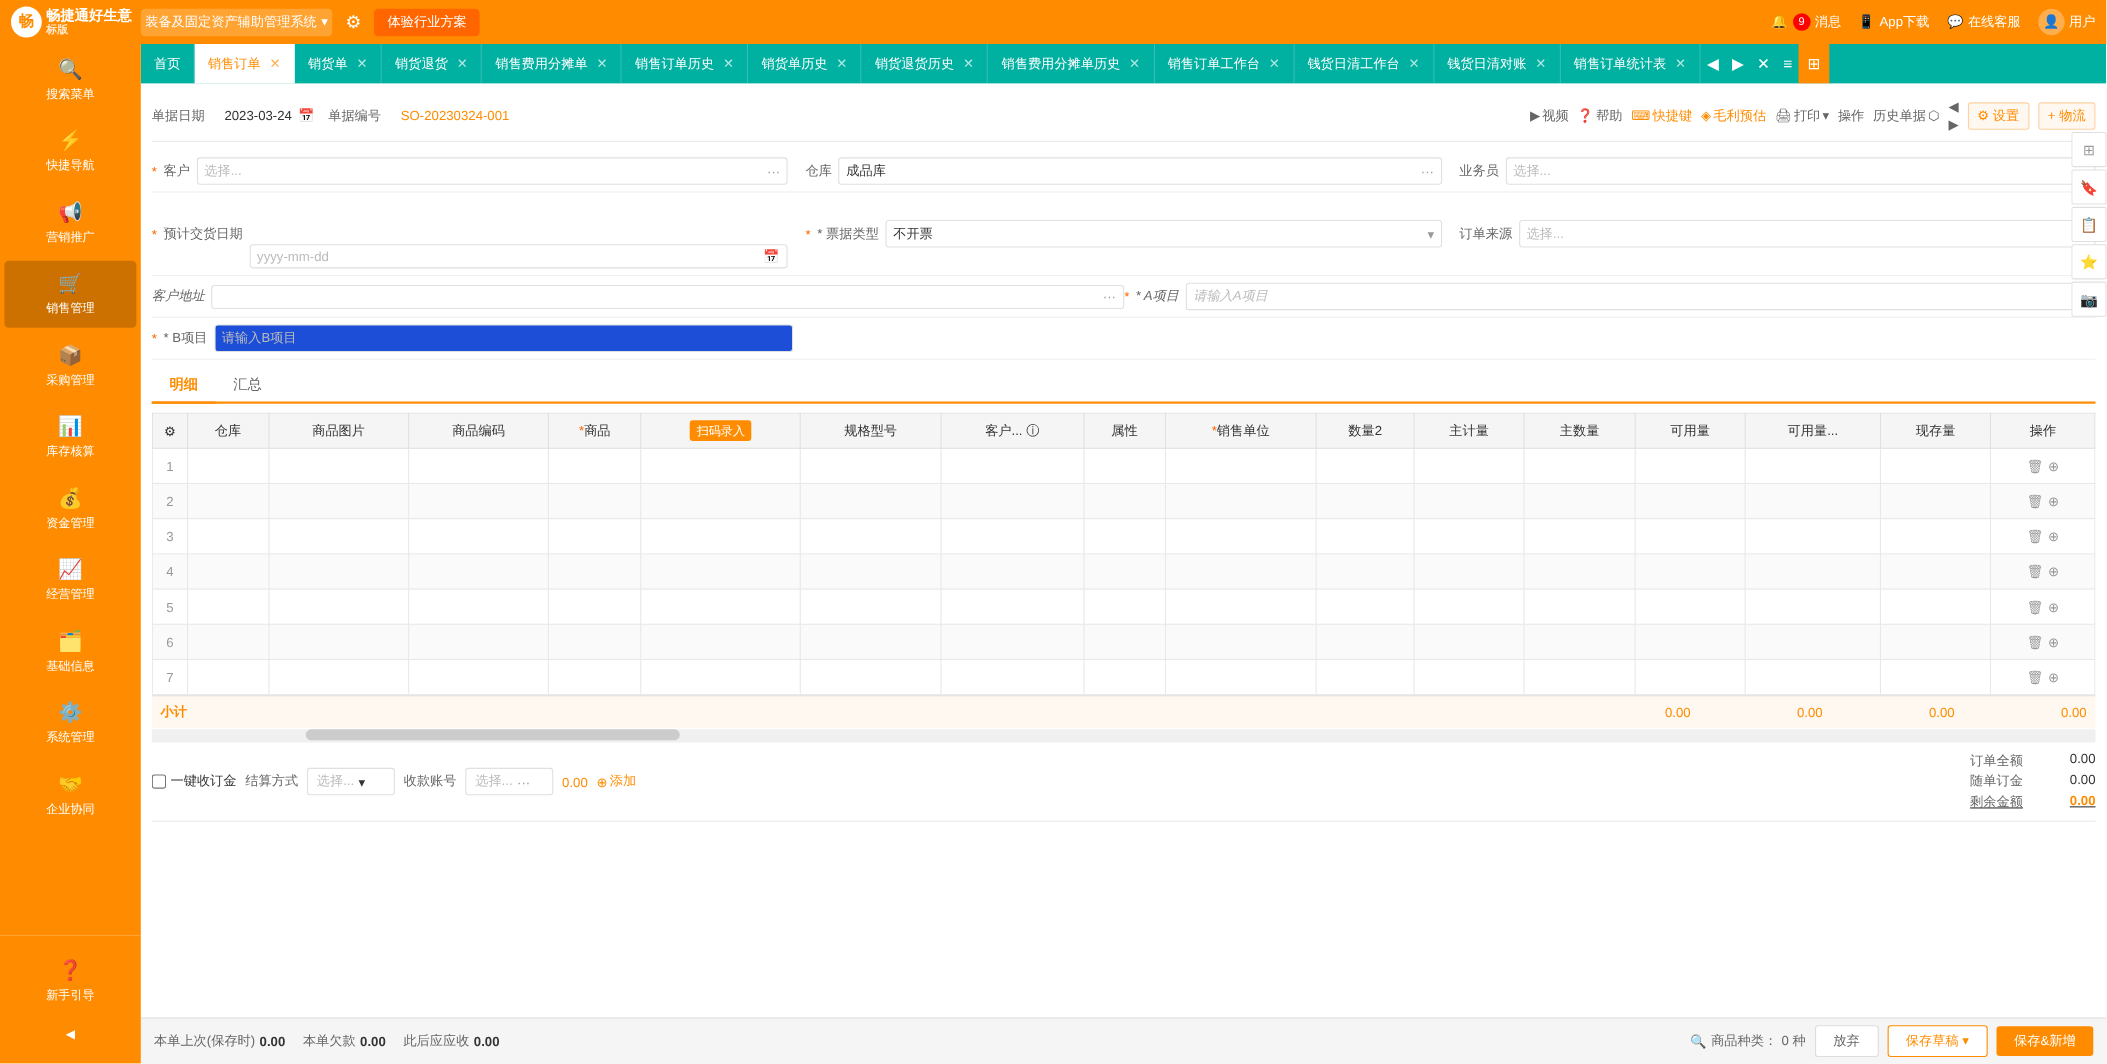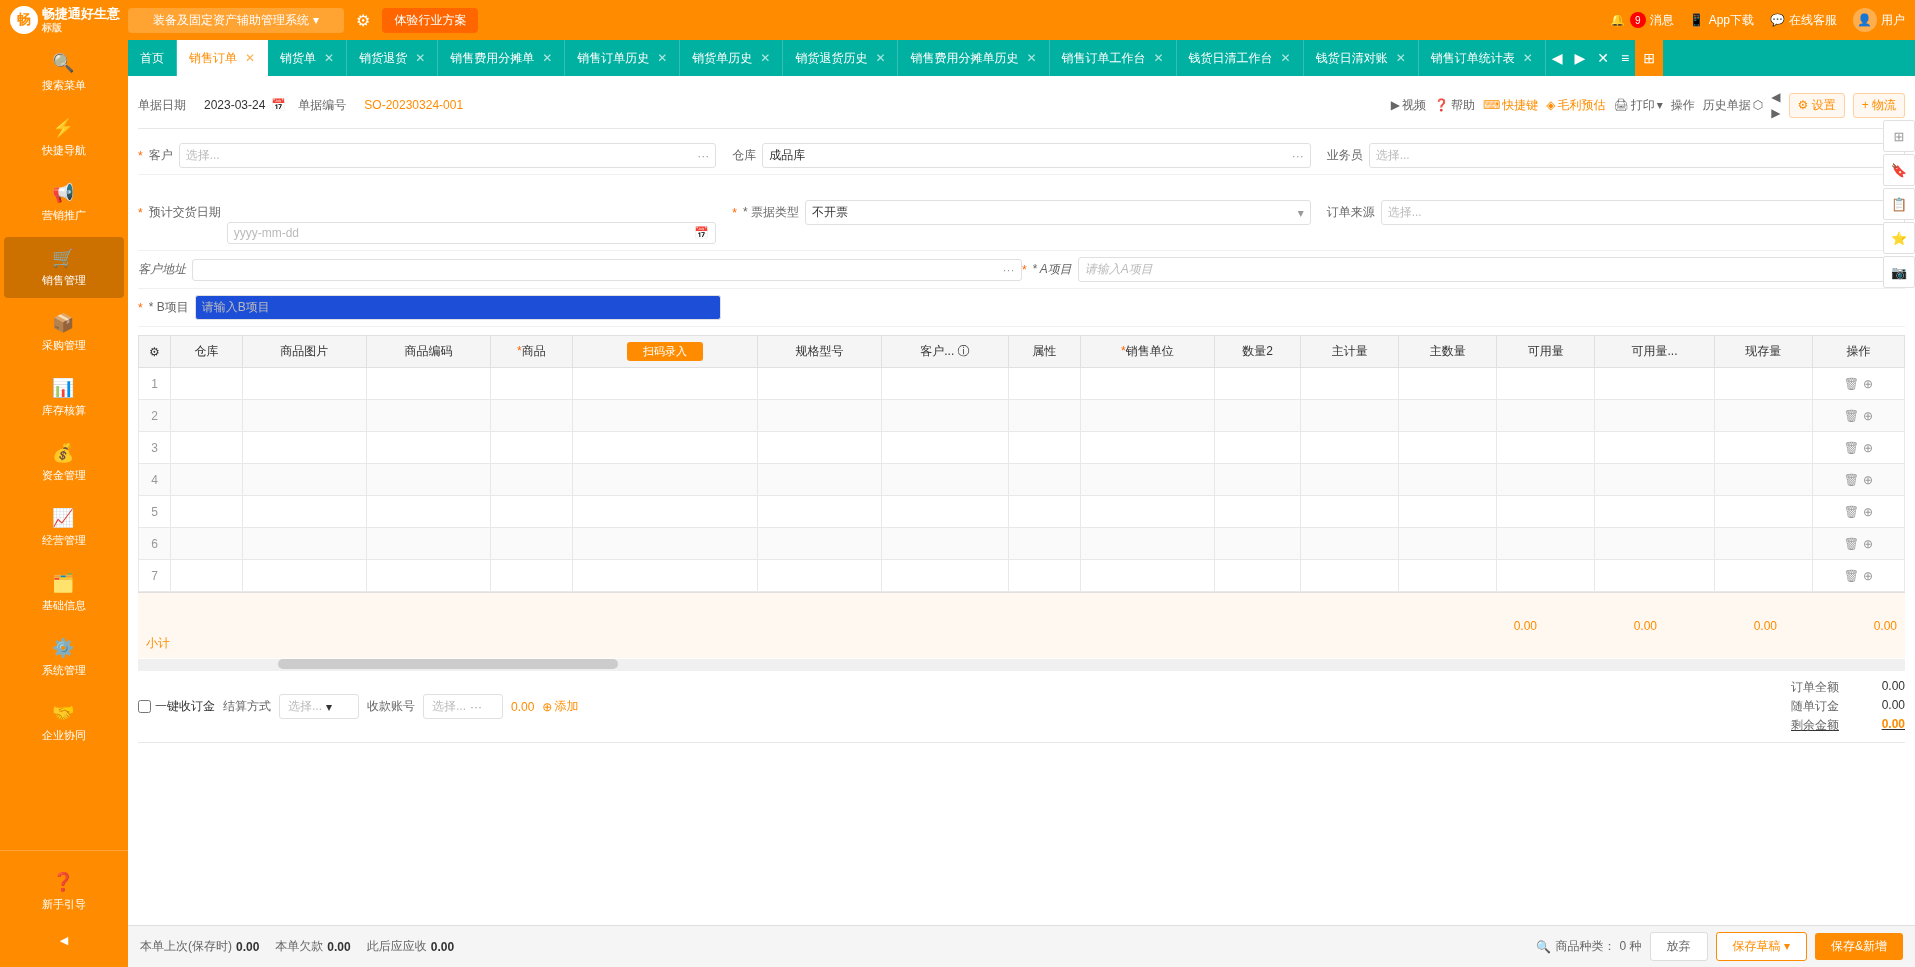--- a/index.html
+++ b/index.html
@@ -11,21 +11,21 @@
     .main-layout { display: flex; flex: 1; overflow: hidden; }
     .sidebar { width: 128px; background: #ff8c00; flex-shrink: 0; display: flex; flex-direction: column; }
     .content-area { flex: 1; display: flex; flex-direction: column; overflow: hidden; }
     .tab-bar { background: #00b0a0; height: 36px; display: flex; align-items: center; flex-shrink: 0; }
     .main-content { flex: 1; background: #fff; overflow-y: auto; padding: 10px; }
 
     
     .top-bar-left { display: flex; align-items: center; gap: 8px; }
     .logo-area { display: flex; align-items: center; gap: 4px; color: #fff; font-weight: bold; font-size: 13px; }
     .logo-icon { width: 28px; height: 28px; background: #fff; border-radius: 50%; display: flex; align-items: center; justify-content: center; color: #ff8c00; font-weight: bold; font-size: 14px; }
-    .system-name { background: rgba(255,255,255,0.2); padding: 4px 25px; border-radius: 4px; color: #fff; font-size: 12px; display: flex; align-items: center; gap: 4px; }
+    .system-name { background: rgba(255,255,255,0.2); padding: 4px 4px; border-radius: 4px; color: #fff; font-size: 12px; display: flex; align-items: center; gap: 4px; }
     .top-bar-btn { background: #ff6600; border: none; color: #fff; padding: 4px 12px; border-radius: 4px; cursor: pointer; font-size: 12px; }
     .gear-btn { background: none; border: none; color: #fff; cursor: pointer; font-size: 16px; padding: 4px; }
     .top-bar-right { margin-left: auto; display: flex; align-items: center; gap: 16px; color: #fff; font-size: 12px; }
     .top-bar-right-item { display: flex; align-items: center; gap: 4px; cursor: pointer; }
     .badge { background: #f00; color: #fff; border-radius: 50%; width: 16px; height: 16px; font-size: 10px; display: flex; align-items: center; justify-content: center; }
     .sidebar-item { padding: 10px 8px; display: flex; flex-direction: column; align-items: center; gap: 4px; color: #fff; cursor: pointer; font-size: 11px; border-radius: 4px; margin: 2px 4px; }
     .sidebar-item.active { background: rgba(0,0,0,0.2); }
     .sidebar-icon { font-size: 18px; }
     .sidebar-bottom { margin-top: auto; padding: 8px 4px; border-top: 1px solid rgba(255,255,255,0.2); }
 
@@ -40,25 +40,25 @@
     
     .content-tabs { display: flex; gap: 0; border-bottom: 2px solid #ff8c00; margin-bottom: 8px; }
     .content-tab { padding: 6px 16px; cursor: pointer; font-size: 13px; color: #666; }
     .content-tab.active { color: #ff8c00; border-bottom: 2px solid #ff8c00; margin-bottom: -2px; font-weight: bold; }
 
     
     .data-table { width: 100%; border-collapse: collapse; font-size: 12px; }
     .data-table th { background: #f5f5f5; border: 1px solid #e0e0e0; padding: 6px 4px; text-align: center; font-weight: normal; color: #333; white-space: nowrap; }
     .data-table td { border: 1px solid #e8e8e8; padding: 4px; text-align: center; height: 32px; }
     .data-table tr:nth-child(even) td { background: #fafafa; }
-    .scan-btn { background: #ff8c00; color: #fff; border: none; border-radius: 3px; padding: 2px 16px; font-size: 11px; cursor: pointer; }
+    .scan-btn { background: #ff8c00; color: #fff; border: none; border-radius: 3px; padding: 2px 6px; font-size: 11px; cursor: pointer; }
 
     
     .table-footer { background: #fff8f0; padding: 6px 8px; display: flex; align-items: center; border-top: 1px solid #e0e0e0; }
-    .subtotal-label { color: #ff8c00; font-weight: normal; margin-right: 16px; margin-top: 36px; }
+    .subtotal-label { color: #ff8c00; font-weight: bold; margin-right: 16px; }
     .subtotal-values { display: flex; gap: 40px; margin-left: auto; color: #ff8c00; }
     .subtotal-val { min-width: 80px; text-align: right; }
 
     .scrollbar-row { height: 12px; background: #f0f0f0; }
 
     
     .payment-row { display: flex; align-items: center; gap: 8px; padding: 8px 0; border-bottom: 1px solid #e8e8e8; }
     .checkbox-label { display: flex; align-items: center; gap: 4px; cursor: pointer; }
     .add-btn { color: #ff8c00; cursor: pointer; display: flex; align-items: center; gap: 2px; }
 
@@ -366,20 +366,28 @@
         <div style="display:flex;align-items:center;gap:16px;padding:6px 0;border-bottom:1px solid #f0f0f0;margin-bottom:8px;">
           <div style="display:flex;align-items:center;gap:6px;flex:1;max-width:33%;">
             <span style="color:#f60;">*</span>
             <span style="color:#666;">* B项目</span>
             <div style="flex:1;border:1px solid #e0e0e0;border-radius:3px;padding:3px 6px;background:#1d4ed8;">
               <span style="color:#bbb;">请输入B项目</span>
             </div>
           </div>
         </div>
 
+        <div class="content-tabs">
+          <div class="content-tab active">
+            <span>明细</span>
+          </div>
+          <div class="content-tab">
+            <span>汇总</span>
+          </div>
+        </div>
 
         <div style="overflow-x:auto;">
           <table class="data-table">
             <thead>
               <tr>
                 <th style="width:32px;">⚙</th>
                 <th>仓库</th>
                 <th>商品图片</th>
                 <th>商品编码</th>
                 <th><span style="color:#f60;">*</span>商品</th>

